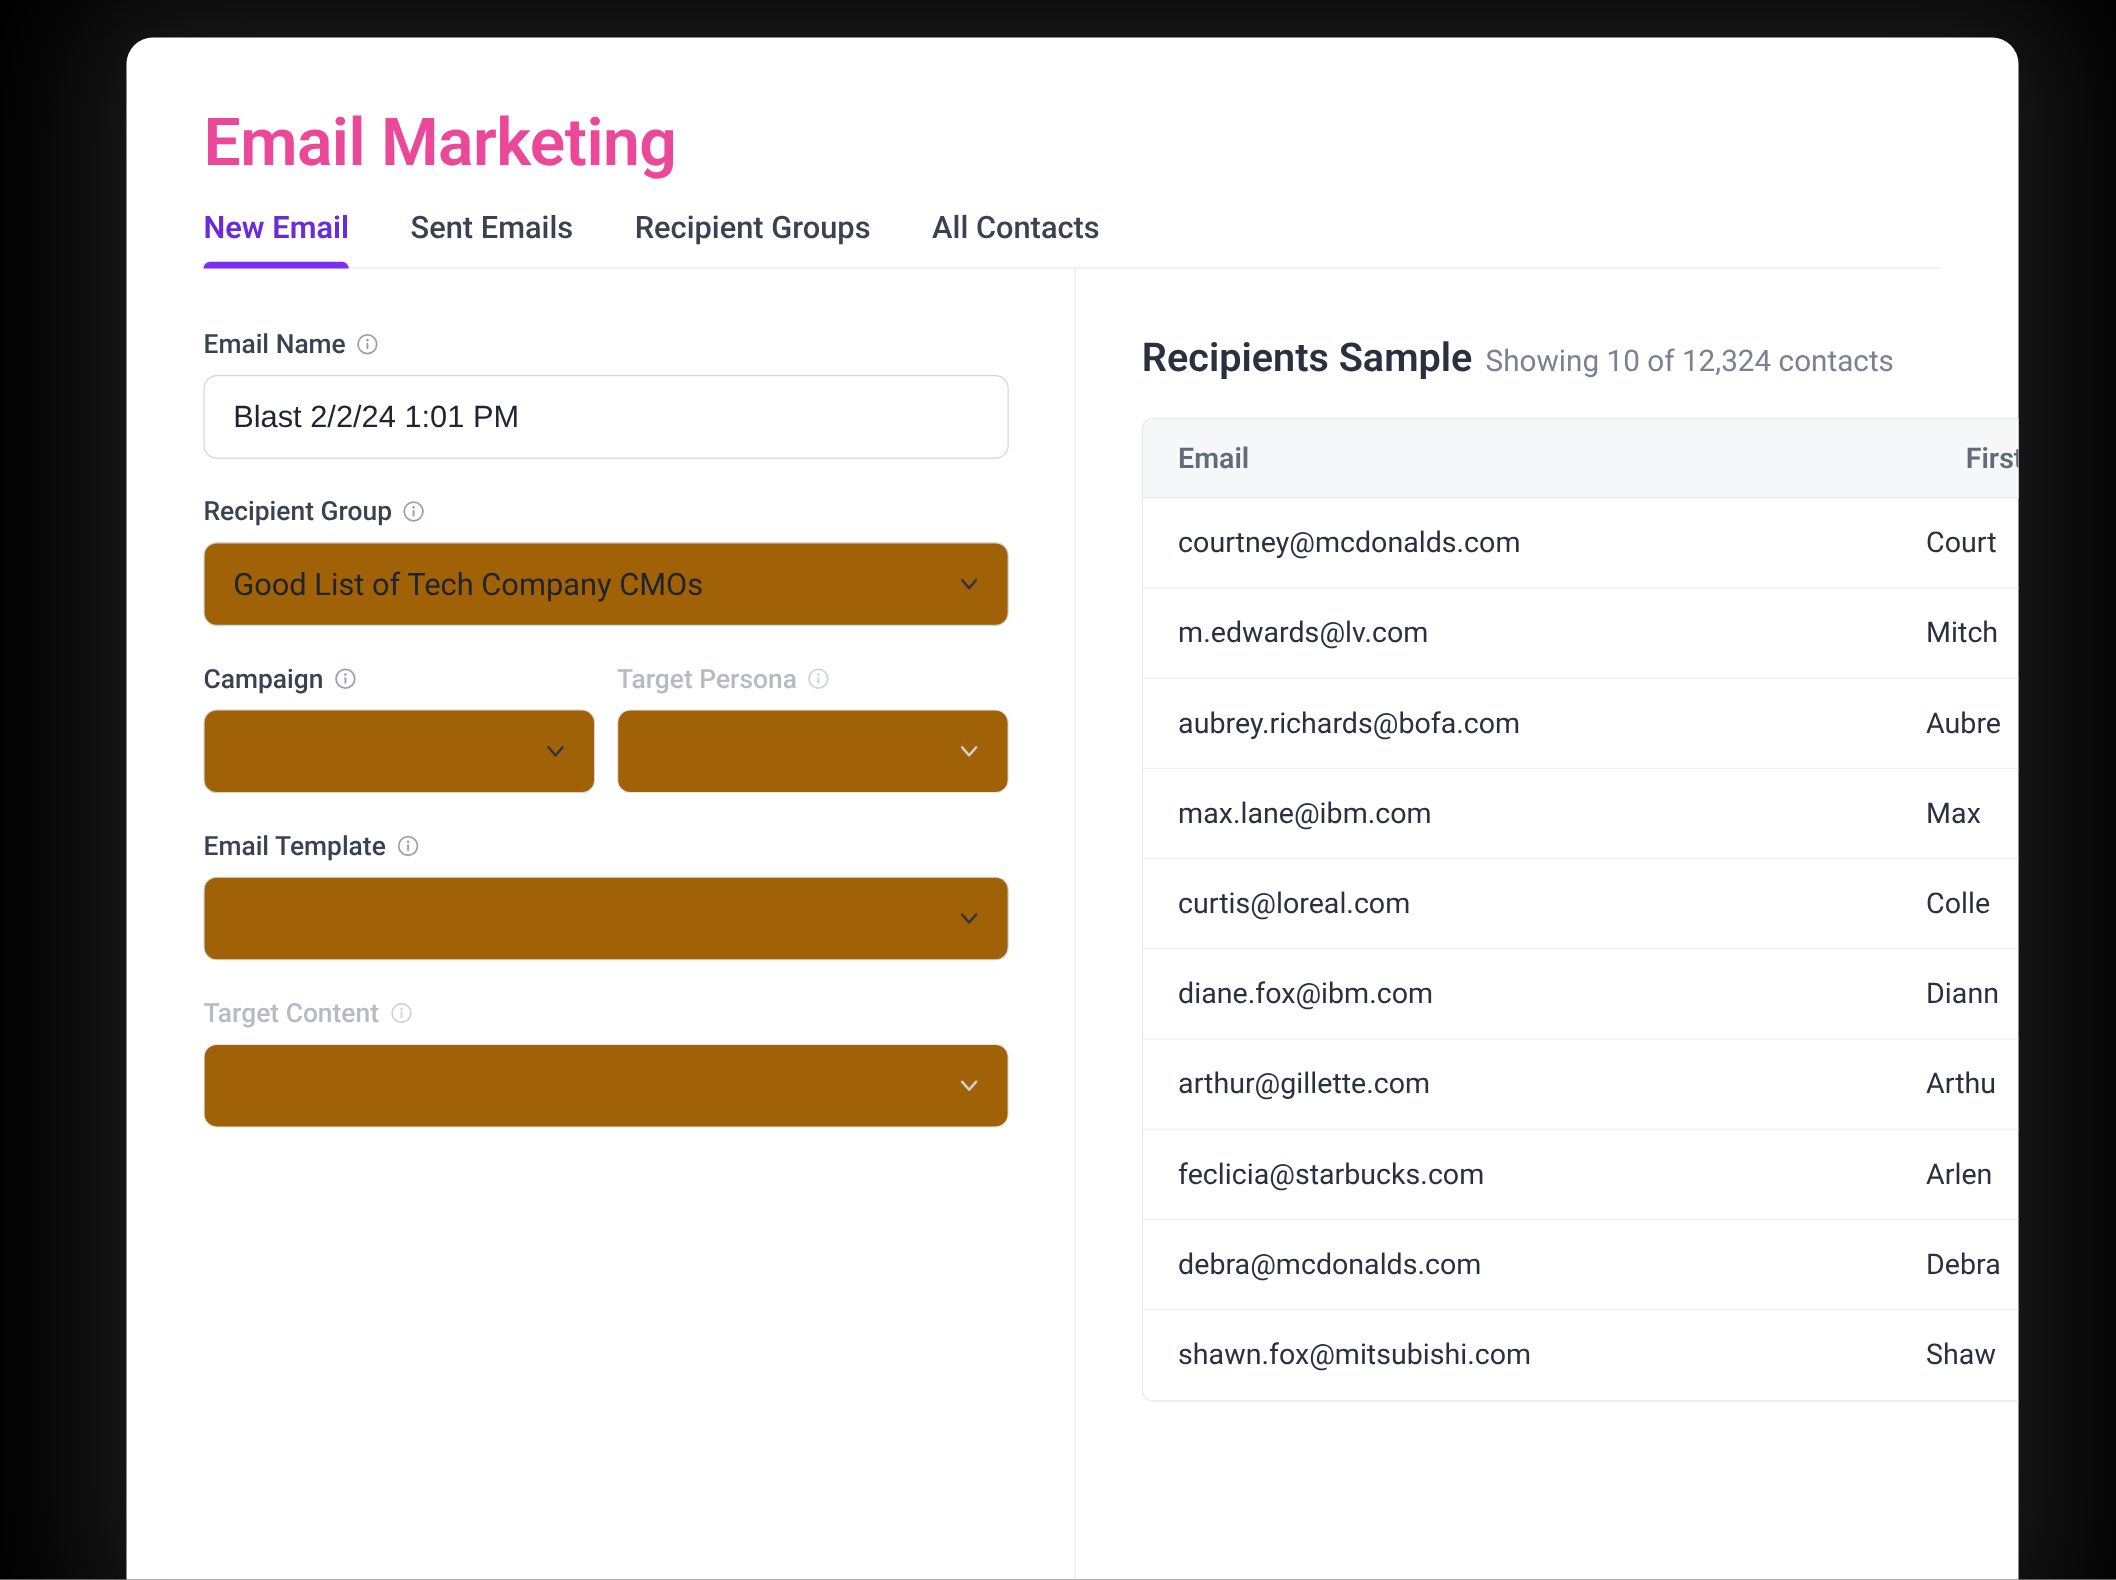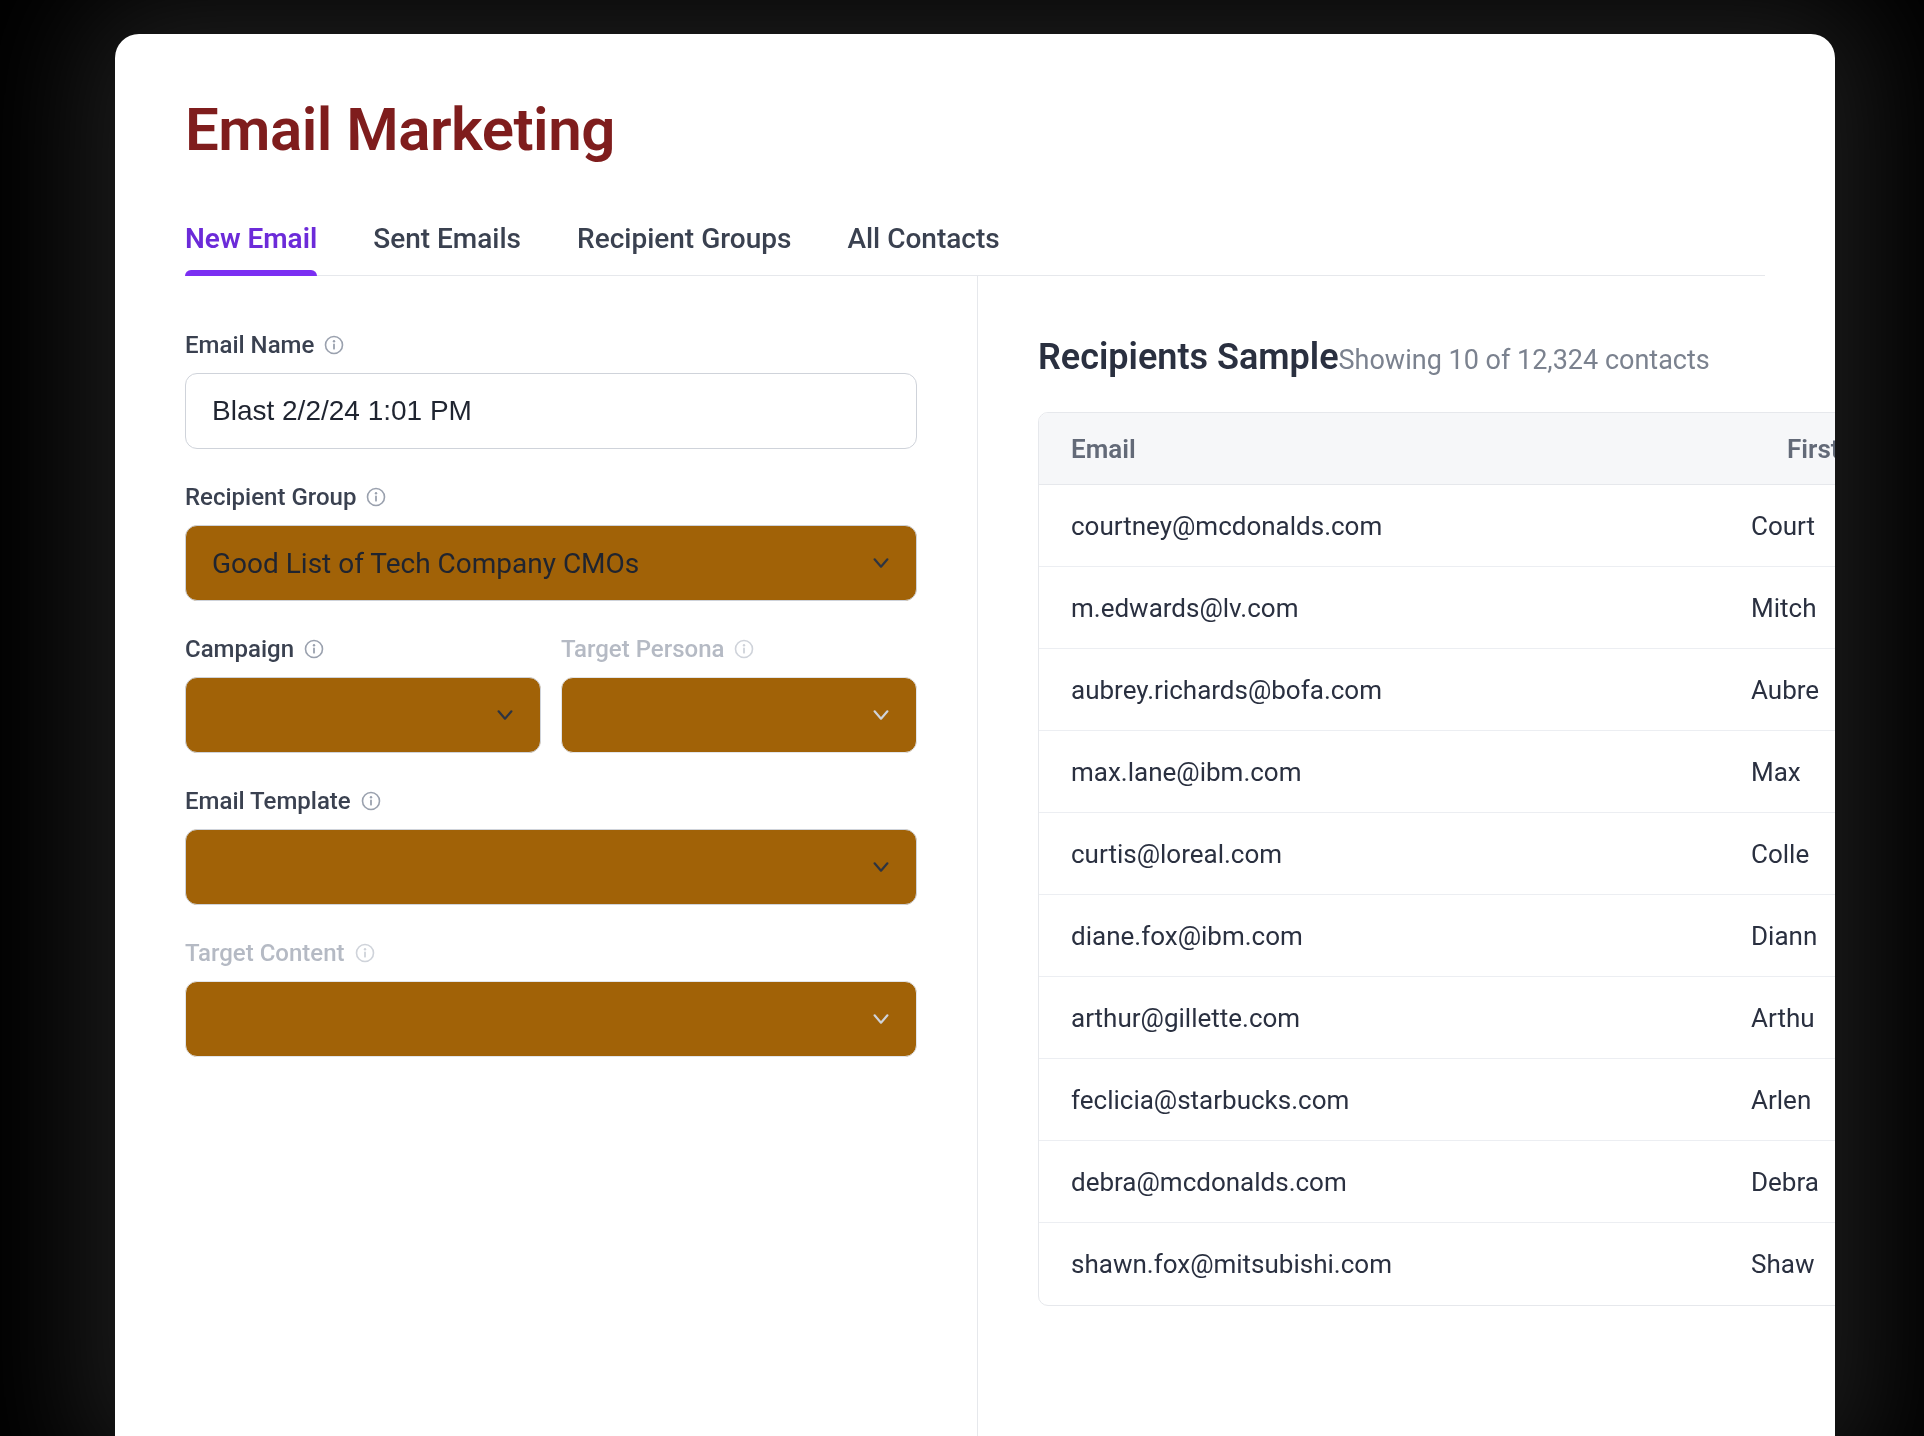--- a/index.html
+++ b/index.html
@@ -21,23 +21,23 @@
     border-radius: 24px 24px 0 0;
     box-shadow: 0 0 120px 40px rgba(80,80,80,0.35);
     overflow: hidden;
   }
   .inner {
     padding: 60px 70px 0 70px;
   }
   .page-title {
     font-size: 60px;
     font-weight: 600;
-    color: #7f1d1d;
+    color: #ec4899;
     letter-spacing: -0.5px;
-    margin-bottom: 57px;
+    margin-bottom: 25px;
   }
   .tabs {
     display: flex;
     gap: 56px;
     border-bottom: 1px solid #e6e8ec;
   }
   .tab {
     font-size: 28px;
     font-weight: 500;
     color: #3a4150;
@@ -131,20 +131,21 @@
   .chevron .stroke { stroke: #2d3442; stroke-width: 2.4; fill: none; stroke-linecap: round; stroke-linejoin: round; }
   .chevron.disabled .stroke { stroke: #cfd3da; }
   .row-2 {
     display: flex;
     gap: 20px;
   }
   .row-2 .col { width: 356px; }
   .recipients-header {
     display: flex;
     align-items: baseline;
+    gap: 12px;
     margin-bottom: 34px;
   }
   .recipients-title {
     font-size: 36px;
     font-weight: 600;
     color: #2a3040;
   }
   .recipients-sub {
     font-size: 27px;
     color: #7b828f;

